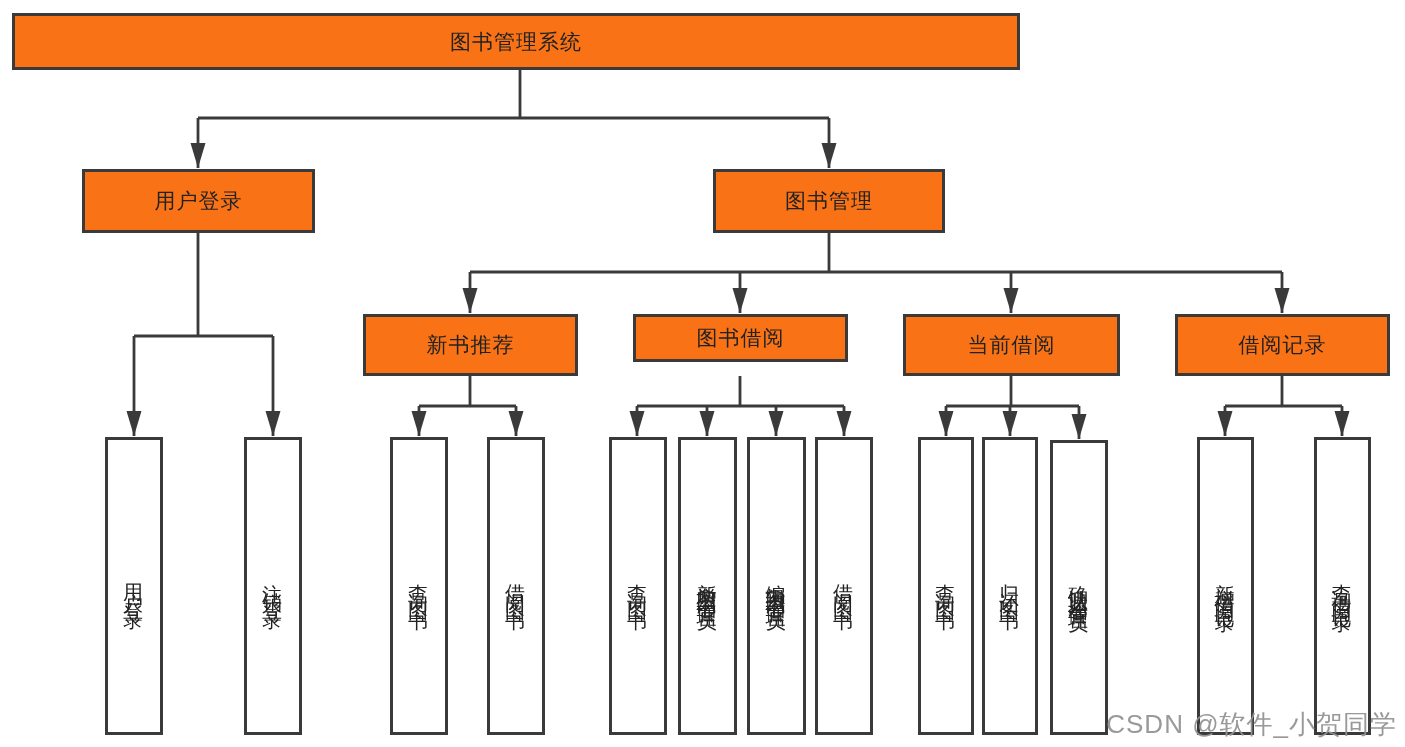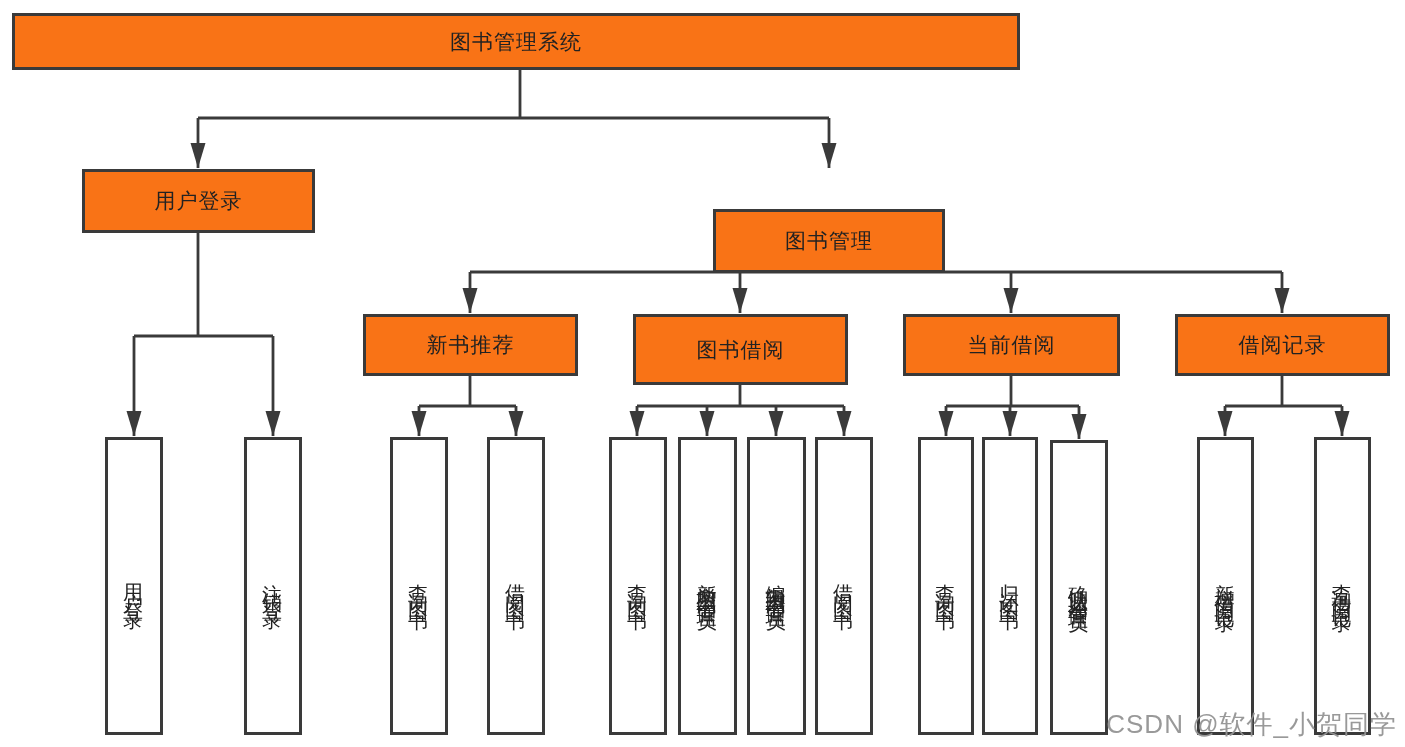--- a/index.html
+++ b/index.html
@@ -79,28 +79,28 @@
     </g>
   </svg>
 
   <div class="node" style="left:12px;top:13px;width:1008px;height:57px;">
     <span>图书管理系统</span>
   </div>
 
   <div class="node" style="left:82px;top:169px;width:233px;height:64px;">
     <span>用户登录</span>
   </div>
-  <div class="node" style="left:713px;top:169px;width:232px;height:64px;margin-top:40px;">
+  <div class="node" style="left:713px;top:169px;width:232px;height:64px;">
     <span>图书管理</span>
   </div>
 
   <div class="node" style="left:363px;top:314px;width:215px;height:62px;">
     <span>新书推荐</span>
   </div>
-  <div class="node" style="left:633px;top:314px;width:215px;height:71px;">
+  <div class="node" style="left:633px;top:314px;width:215px;height:48px;">
     <span>图书借阅</span>
   </div>
   <div class="node" style="left:903px;top:314px;width:217px;height:62px;">
     <span>当前借阅</span>
   </div>
   <div class="node" style="left:1175px;top:314px;width:215px;height:62px;">
     <span>借阅记录</span>
   </div>
 
   <div class="leaf" style="left:105px;top:437px;width:58px;height:298px;">

